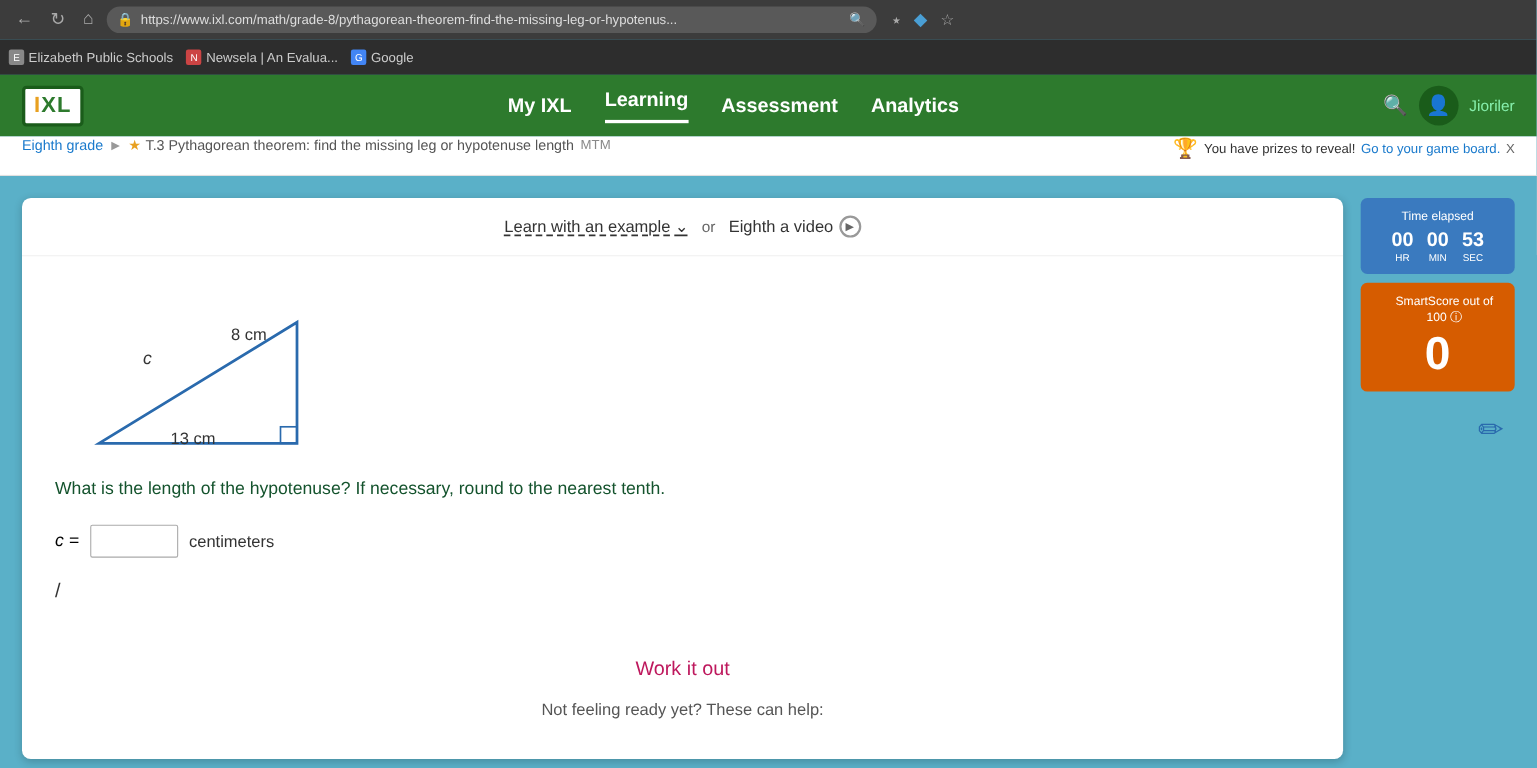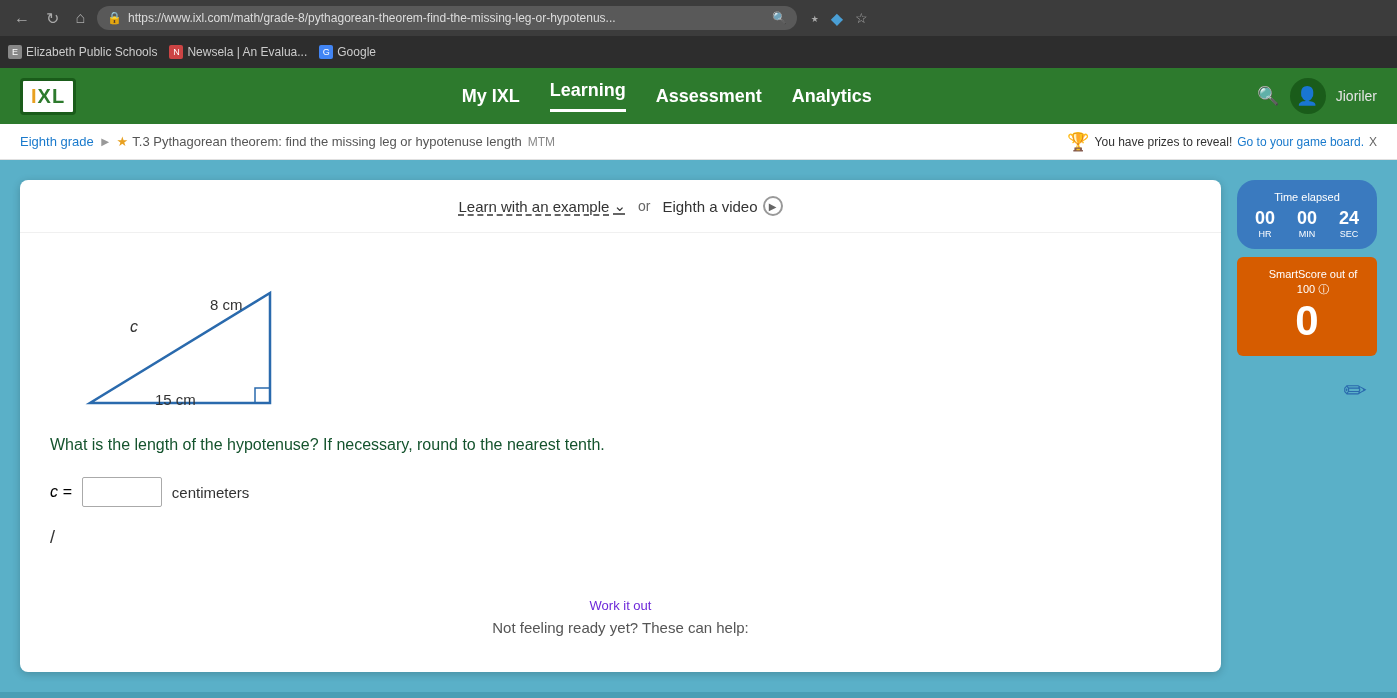--- a/index.html
+++ b/index.html
@@ -112,30 +112,30 @@
       height: 36px;
       border-radius: 50%;
       background: #1a5c1a;
       display: flex;
       align-items: center;
       justify-content: center;
       color: white;
       font-size: 18px;
     }
     .user-name {
-      color: #e5e5e5;
+      color: #86efac;
       font-size: 14px;
     }
 
     
     .breadcrumb-bar {
       background: white;
       height: 36px;
       display: flex;
-      align-items: center;
+      align-items: flex-start;
       padding: 0 20px;
       font-size: 13px;
       color: #555;
       border-bottom: 1px solid #e0e0e0;
     }
     .breadcrumb-bar a {
       color: #1a7acc;
       text-decoration: none;
     }
     .breadcrumb-separator {
@@ -310,23 +310,23 @@
       cursor: pointer;
       font-weight: 600;
     }
 
     
     .work-it-out {
       padding: 20px;
       text-align: center;
     }
     .work-it-out-title {
-      font-size: 13px;
-      color: #6d28d9;
-      margin-bottom: 6px;
+      font-size: 18px;
+      color: #be185d;
+      margin-bottom: 18px;
     }
     .not-ready-text {
       color: #555;
       font-size: 15px;
       margin-bottom: 16px;
     }
 
     
     .right-panel {
       width: 140px;
@@ -347,32 +347,32 @@
       margin-bottom: 6px;
     }
     .questions-answered-number {
       font-size: 42px;
       font-weight: bold;
       line-height: 1;
     }
     .time-elapsed-card {
       background: #3a7abf;
       color: white;
-      border-radius: 18px;
+      border-radius: 6px;
       padding: 10px;
       text-align: center;
     }
     .time-elapsed-label {
       font-size: 11px;
       line-height: 1.3;
     }
     .time-display {
       display: flex;
       justify-content: center;
-      gap: 22px;
+      gap: 12px;
       margin-top: 4px;
     }
     .time-unit {
       display: flex;
       flex-direction: column;
       align-items: center;
     }
     .time-value {
       font-size: 18px;
       font-weight: bold;
@@ -490,21 +490,21 @@
       
       <div class="triangle-container">
         <svg class="triangle-svg" width="240" height="150">
 
           <polygon points="20,140 200,140 200,30" fill="none" stroke="#2a6aad" stroke-width="2.5"></polygon>
 
           <rect x="185" y="125" width="15" height="15" fill="none" stroke="#2a6aad" stroke-width="1.5"></rect>
         </svg>
         <span class="label-c">c</span>
         <span class="label-8cm">8 cm</span>
-        <span class="label-15cm">15 cm</span>
+        <span class="label-15cm">13 cm</span>
       </div>
 
       
       <p class="question-text">What is the length of the hypotenuse? If necessary, round to the nearest tenth.</p>
 
       
       <div class="answer-row">
         <span class="c-equals">c =</span>
         <input class="answer-input" type="text" style="">
         <span class="centimeters-label">centimeters</span>
@@ -534,21 +534,21 @@
       <div class="time-display">
         <div class="time-unit">
           <span class="time-value">00</span>
           <span class="time-label-small">HR</span>
         </div>
         <div class="time-unit">
           <span class="time-value">00</span>
           <span class="time-label-small">MIN</span>
         </div>
         <div class="time-unit">
-          <span class="time-value">24</span>
+          <span class="time-value">53</span>
           <span class="time-label-small">SEC</span>
         </div>
       </div>
     </div>
 
     <div class="smartscore-card">
       <div class="smartscore-label">
         <span>SmartScore
 out of 100</span>
         <span style="cursor:pointer;">ⓘ</span>

